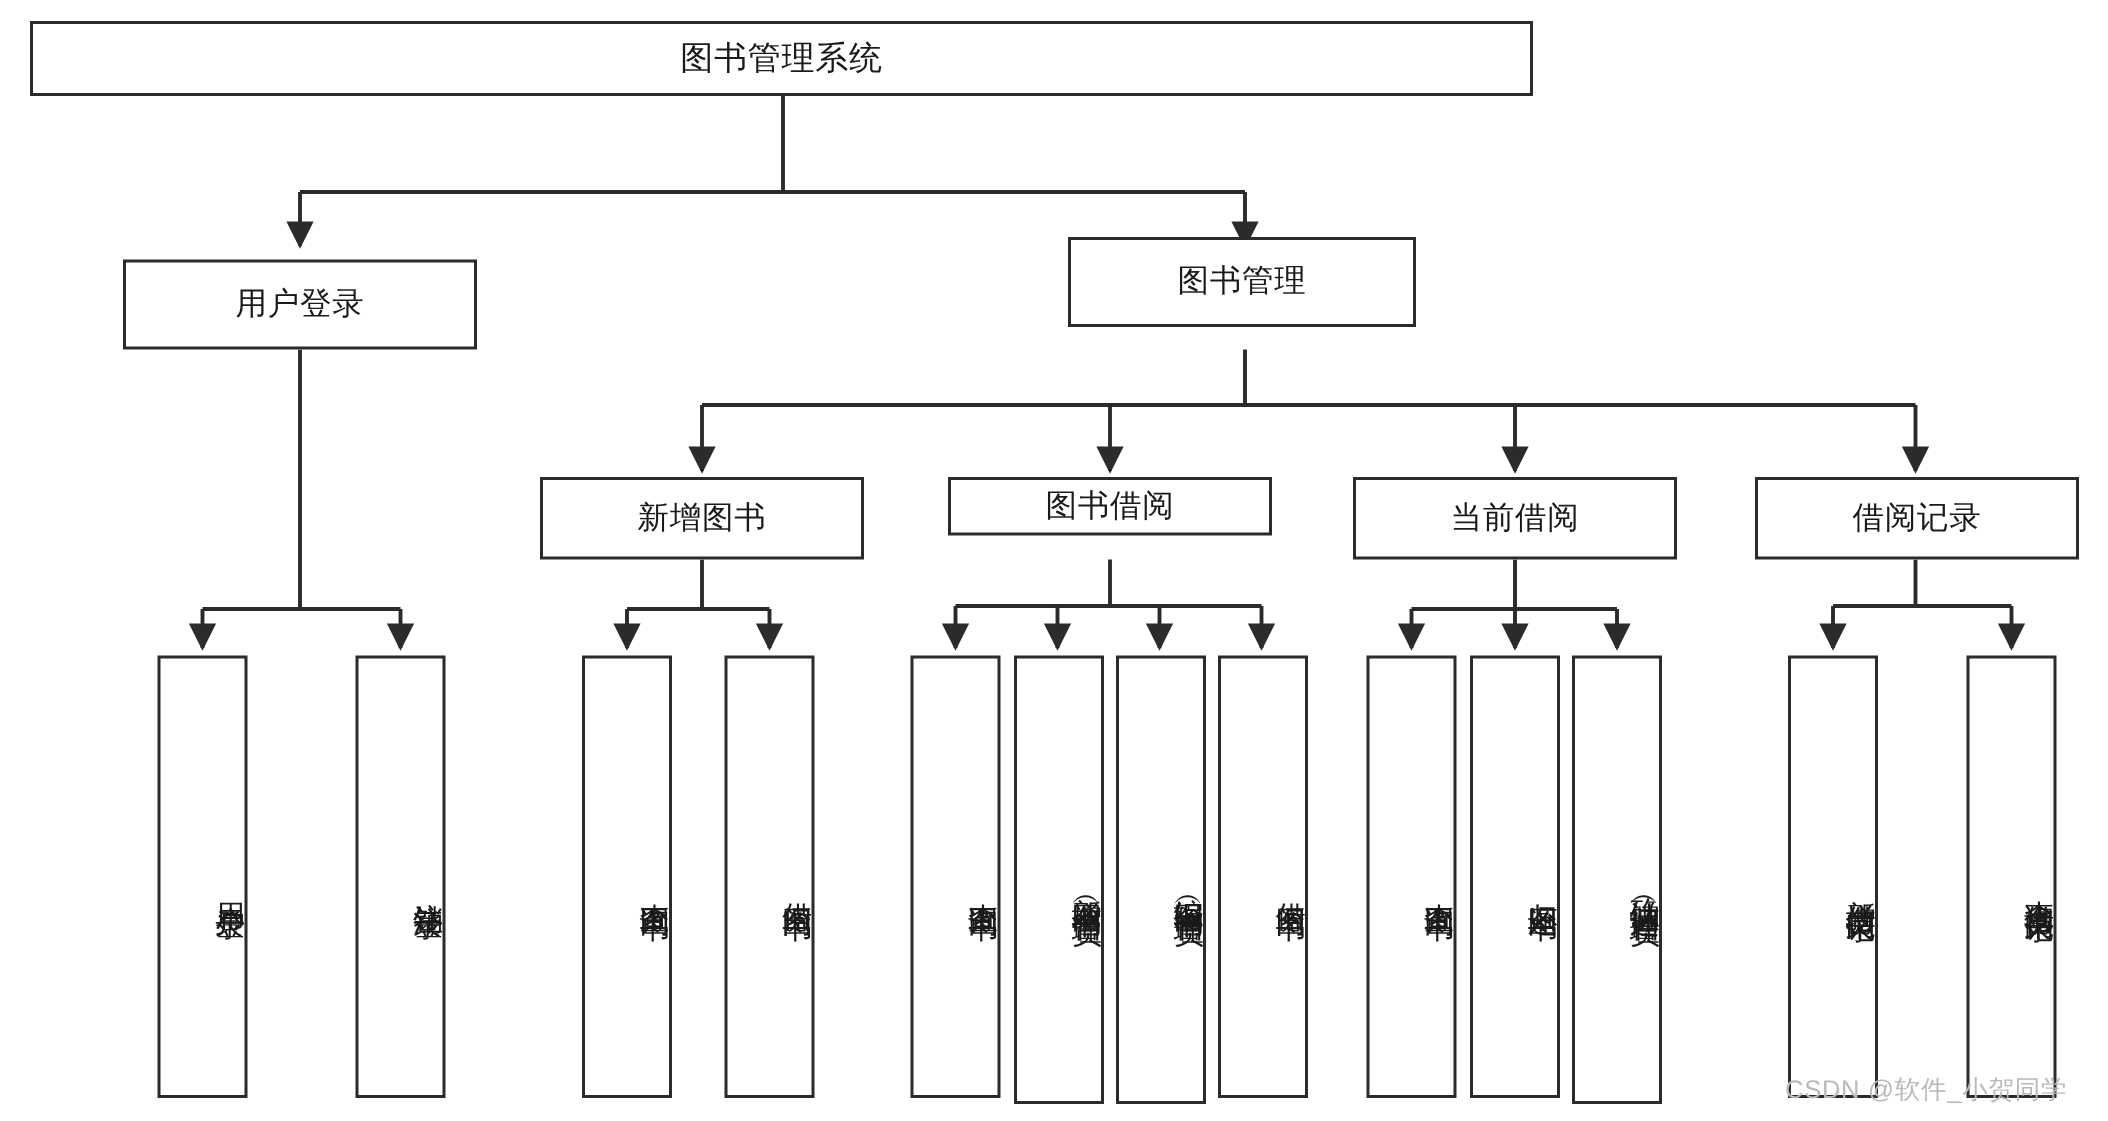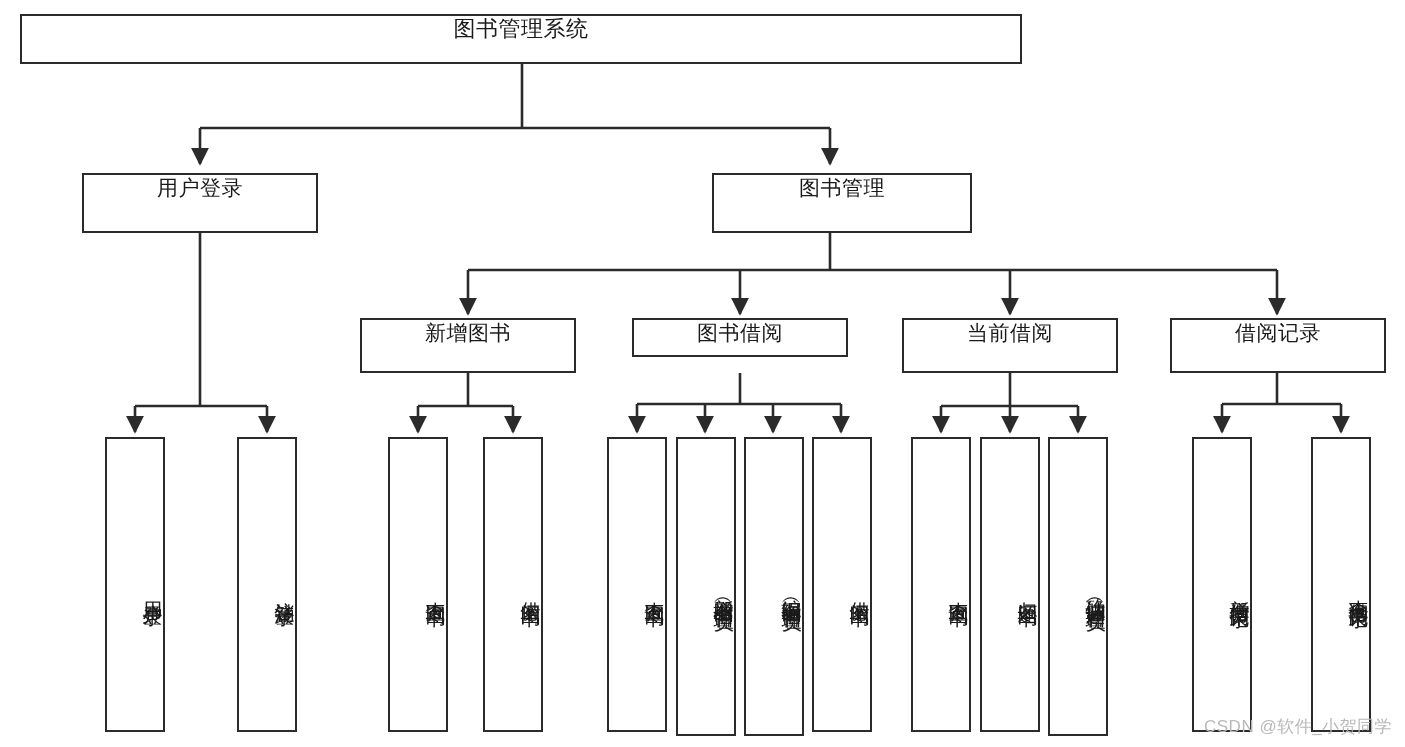--- a/index.html
+++ b/index.html
@@ -25,21 +25,21 @@
     width: 1405px;
     height: 747px;
     pointer-events: none;
   }
   .node {
     position: absolute;
     box-sizing: border-box;
     border: 2.5px solid #2b2b2b;
     background: #ffffff;
     display: flex;
-    align-items: flex-start;
+    align-items: center;
     justify-content: center;
     color: #1a1a1a;
     overflow: hidden;
   }
   .node.horiz {
     font-size: 21px;
     letter-spacing: 0.5px;
     line-height: 1.2;
   }
   .node.root {
@@ -124,21 +124,21 @@
     </g>
   </svg>
 
   <div class="node horiz root" style="left:20px; top:14px; width:1002px; height:50px;">
     <span>图书管理系统</span>
   </div>
 
   <div class="node horiz" style="left:82px; top:173px; width:236px; height:60px;">
     <span>用户登录</span>
   </div>
-  <div class="node horiz" style="left:712px; top:173px; width:260px; height:60px;">
+  <div class="node horiz" style="left:712px; top:158px; width:232px; height:60px;">
     <span>图书管理</span>
   </div>
 
   <div class="node horiz" style="left:360px; top:318px; width:216px; height:55px;">
     <span>新增图书</span>
   </div>
   <div class="node horiz" style="left:632px; top:318px; width:216px; height:39px;">
     <span>图书借阅</span>
   </div>
   <div class="node horiz" style="left:1170px; top:318px; width:216px; height:55px;">
@@ -185,15 +185,15 @@
     <span class="vlabel">确认归还（管理员）</span>
   </div>
 
   <div class="node vert" style="left:1192px; top:437px; width:60px; height:295px;">
     <span class="vlabel">新增借阅记录</span>
   </div>
   <div class="node vert" style="left:1311px; top:437px; width:60px; height:295px;">
     <span class="vlabel">查询借阅记录</span>
   </div>
 
-  <div class="watermark" style="left:1190px; top:715px;margin-left:14px;">CSDN @软件_小贺同学</div>
+  <div class="watermark" style="left:1190px; top:715px;">CSDN @软件_小贺同学</div>
 
 </div>
 
 </body></html>

